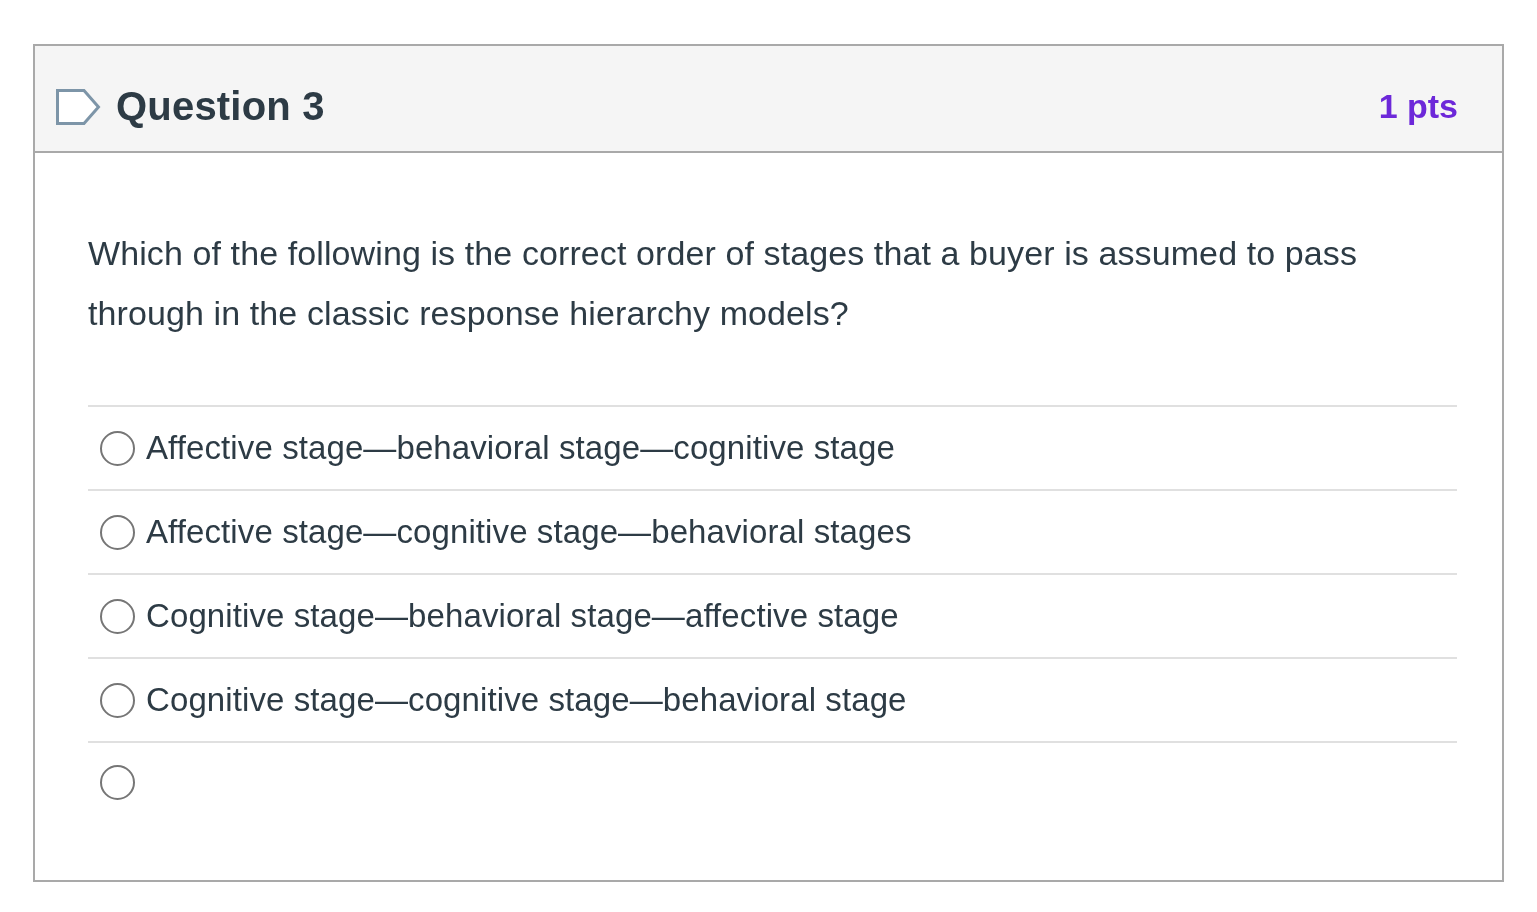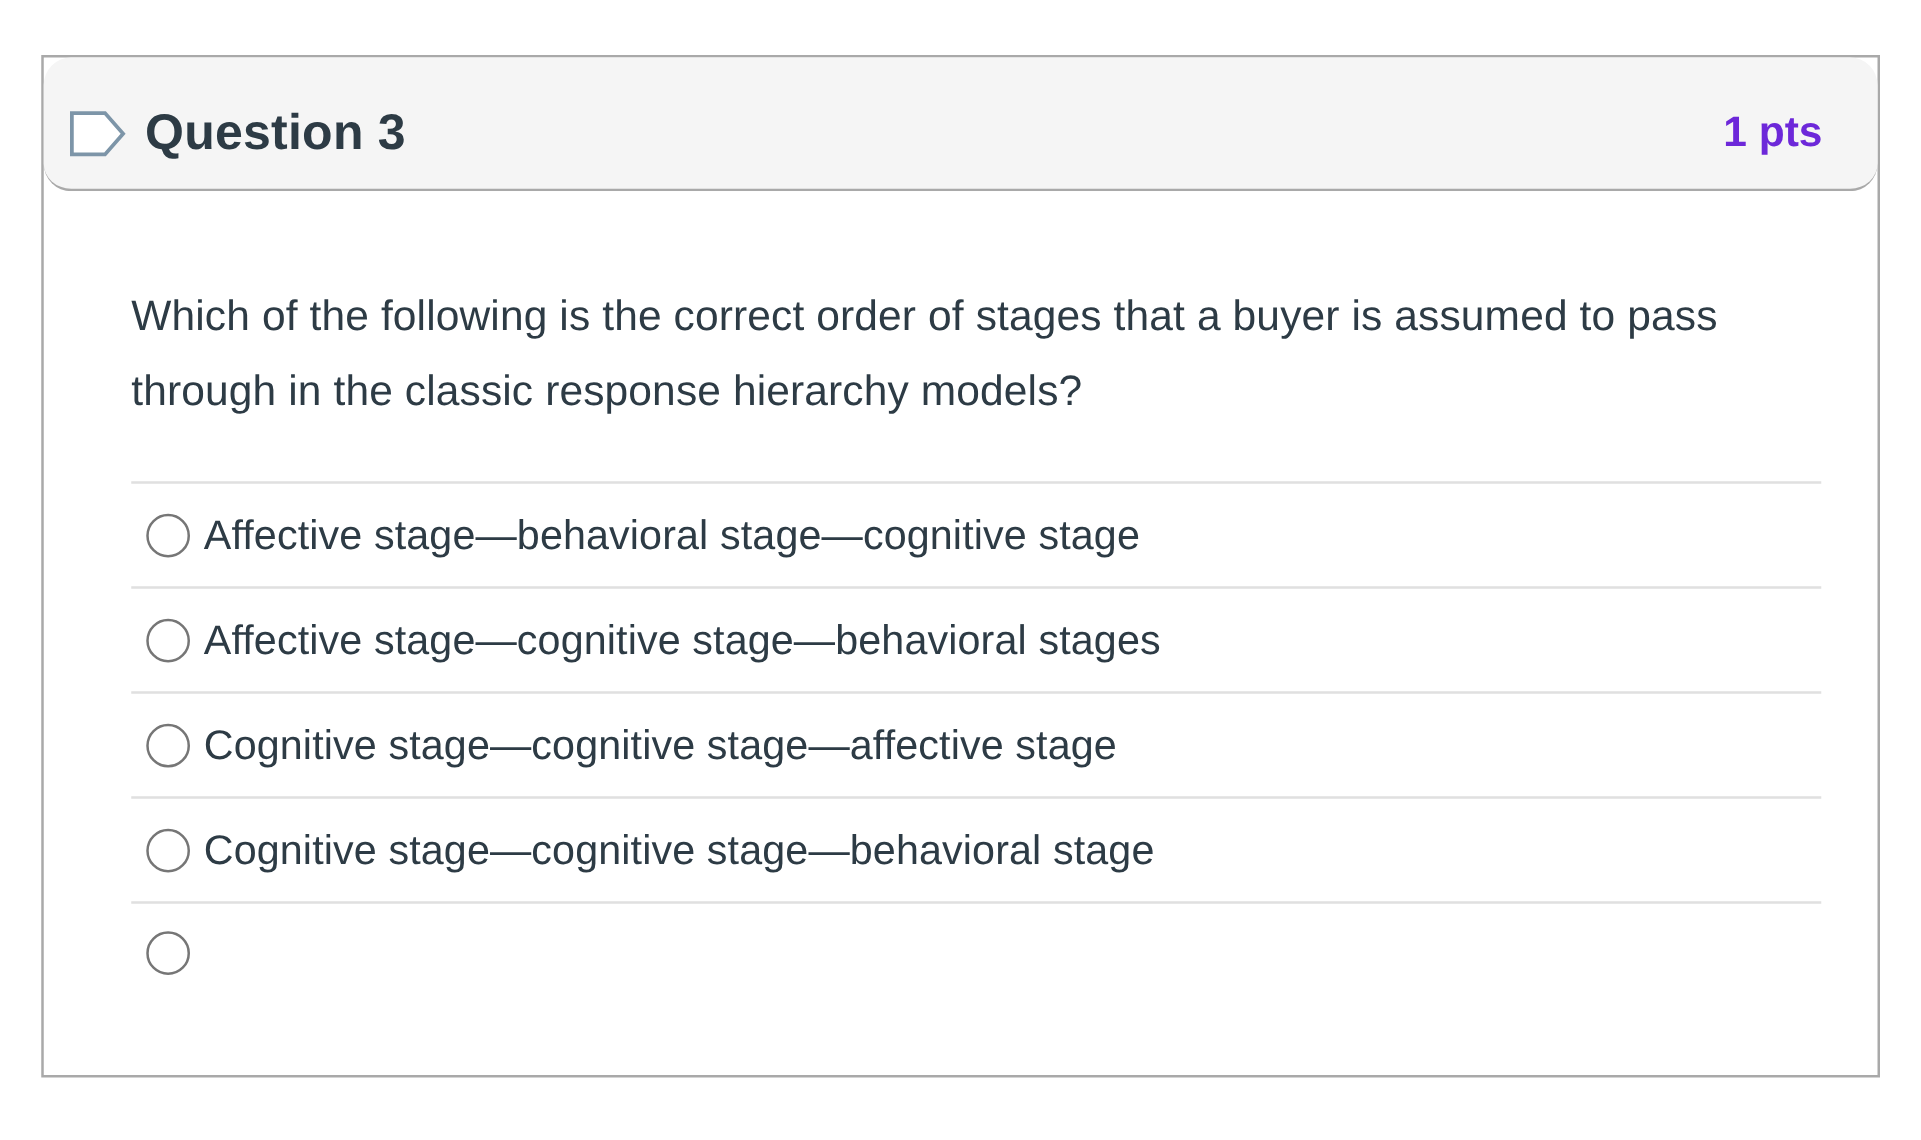--- a/index.html
+++ b/index.html
@@ -19,21 +19,20 @@
     border: 2px solid #a9a9a9;
     background: #ffffff;
   }
   .question-header {
     display: flex;
     align-items: center;
     height: 107px;
     background: #f5f5f5;
     border-bottom: 2px solid #a9a9a9;
     padding: 16px 44px 0 20px;
-    border-radius: 22px;
   }
   .q-icon {
     display: inline-flex;
     width: 46px;
     height: 38px;
     flex: 0 0 auto;
   }
   .q-title {
     font-size: 40px;
     font-weight: 700;
@@ -41,31 +40,31 @@
     margin-left: 15px;
     letter-spacing: 0.2px;
   }
   .q-points {
     margin-left: auto;
     font-size: 34px;
     font-weight: 700;
     color: #6d28d9;
   }
   .question-body {
-    padding: 70px 45px 58px 70px;
+    padding: 70px 45px 58px 53px;
   }
   .question-text {
     font-size: 34px;
     line-height: 60px;
     color: #2d3b45;
     max-width: 1375px;
     letter-spacing: 0.1px;
   }
   .answers {
-    margin-top: 42px;
+    margin-top: 62px;
   }
   .answer-row {
     display: flex;
     align-items: center;
     border-top: 2px solid #e0e0e0;
     padding: 22px 0 22px 12px;
     cursor: pointer;
   }
   .radio {
     width: 35px;
@@ -105,21 +104,21 @@
     <span class="answer-label">Affective stage—behavioral stage—cognitive stage</span>
   </div>
 
   <div class="answer-row">
     <span class="radio"></span>
     <span class="answer-label">Affective stage—cognitive stage—behavioral stages</span>
   </div>
 
   <div class="answer-row">
     <span class="radio"></span>
-    <span class="answer-label">Cognitive stage—cognitive stage—affective stage</span>
+    <span class="answer-label">Cognitive stage—behavioral stage—affective stage</span>
   </div>
 
   <div class="answer-row">
     <span class="radio"></span>
     <span class="answer-label">Cognitive stage—cognitive stage—behavioral stage</span>
   </div>
 
   <div class="answer-row">
     <span class="radio"></span>
   </div>

